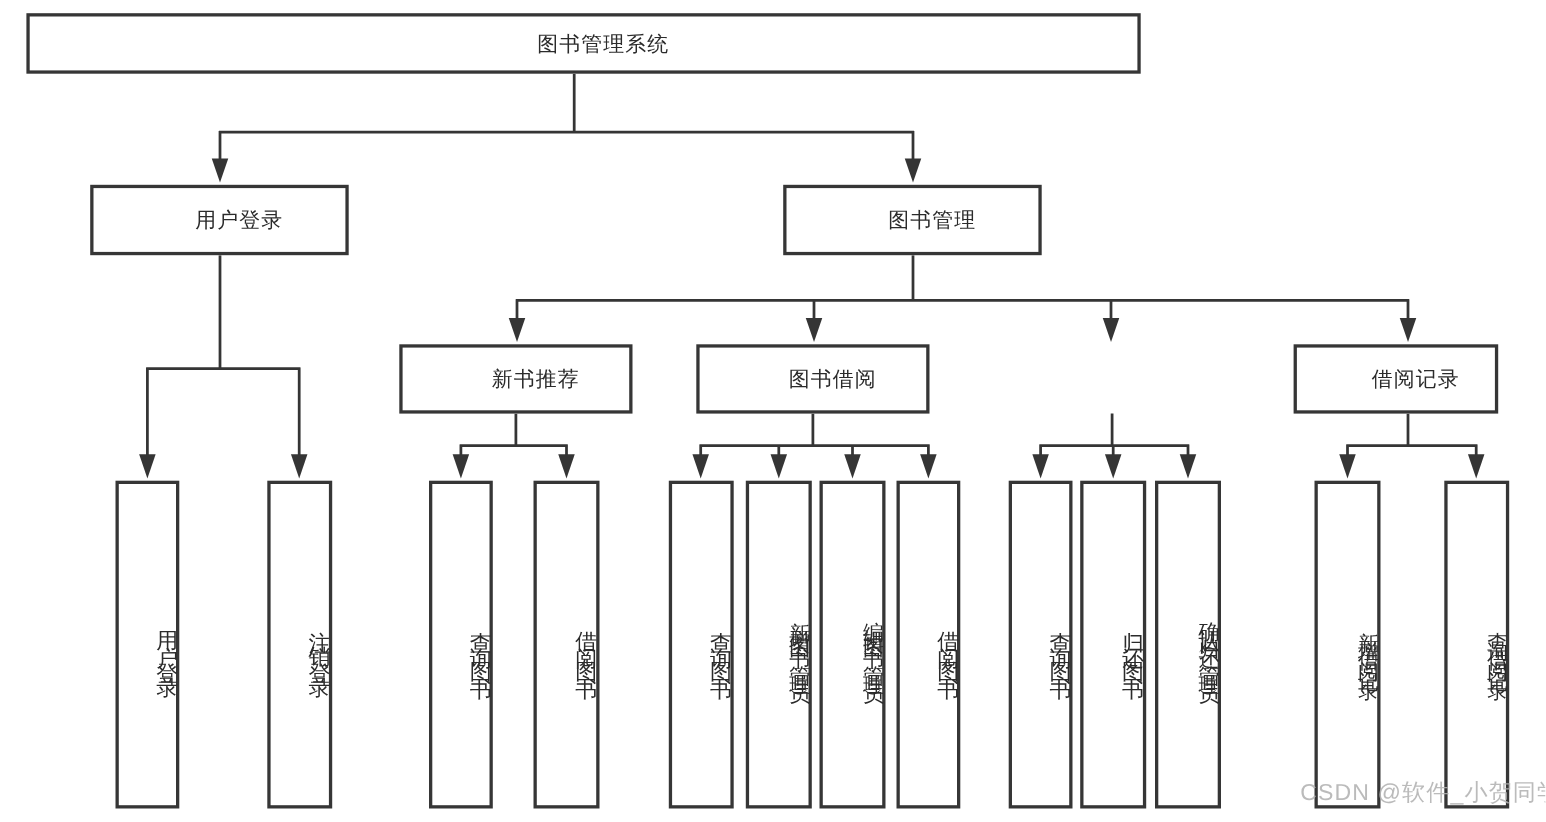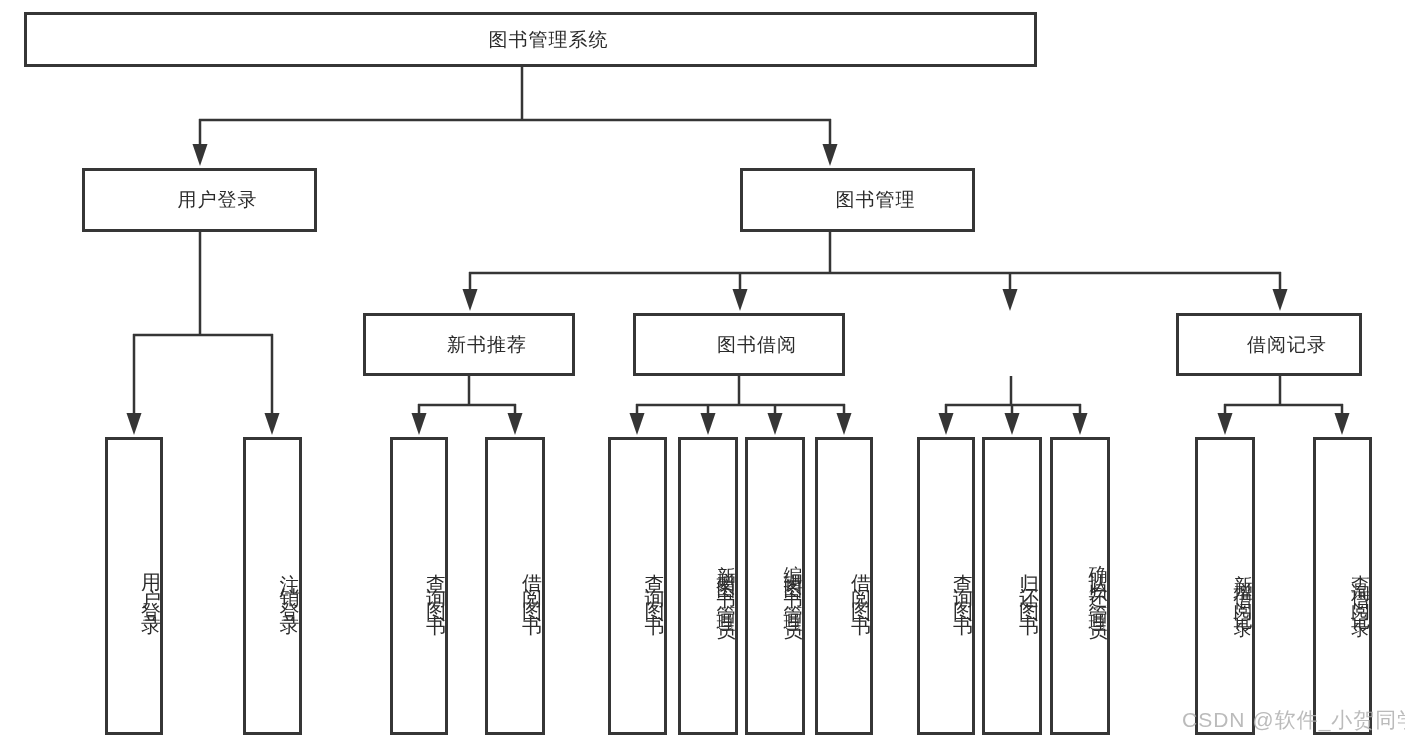--- a/index.html
+++ b/index.html
@@ -92,21 +92,21 @@
     </g>
   </svg>
 
   <div class="box h" style="left:24px;top:12px;width:1013px;height:55px">
     <span class="lbl">图书管理系统</span>
   </div>
 
   <div class="box h" style="left:82px;top:168px;width:235px;height:64px">
     <span class="lbl">用户登录</span>
   </div>
-  <div class="box h" style="left:740px;top:168px;width:235px;height:64px">
+  <div class="box h" style="left:712px;top:168px;width:235px;height:64px">
     <span class="lbl">图书管理</span>
   </div>
 
   <div class="box h" style="left:633px;top:313px;width:212px;height:63px">
     <span class="lbl">图书借阅</span>
   </div>
   <div class="box h" style="left:363px;top:313px;width:212px;height:63px">
     <span class="lbl">新书推荐</span>
   </div>
   <div class="box h" style="left:1176px;top:313px;width:186px;height:63px">

